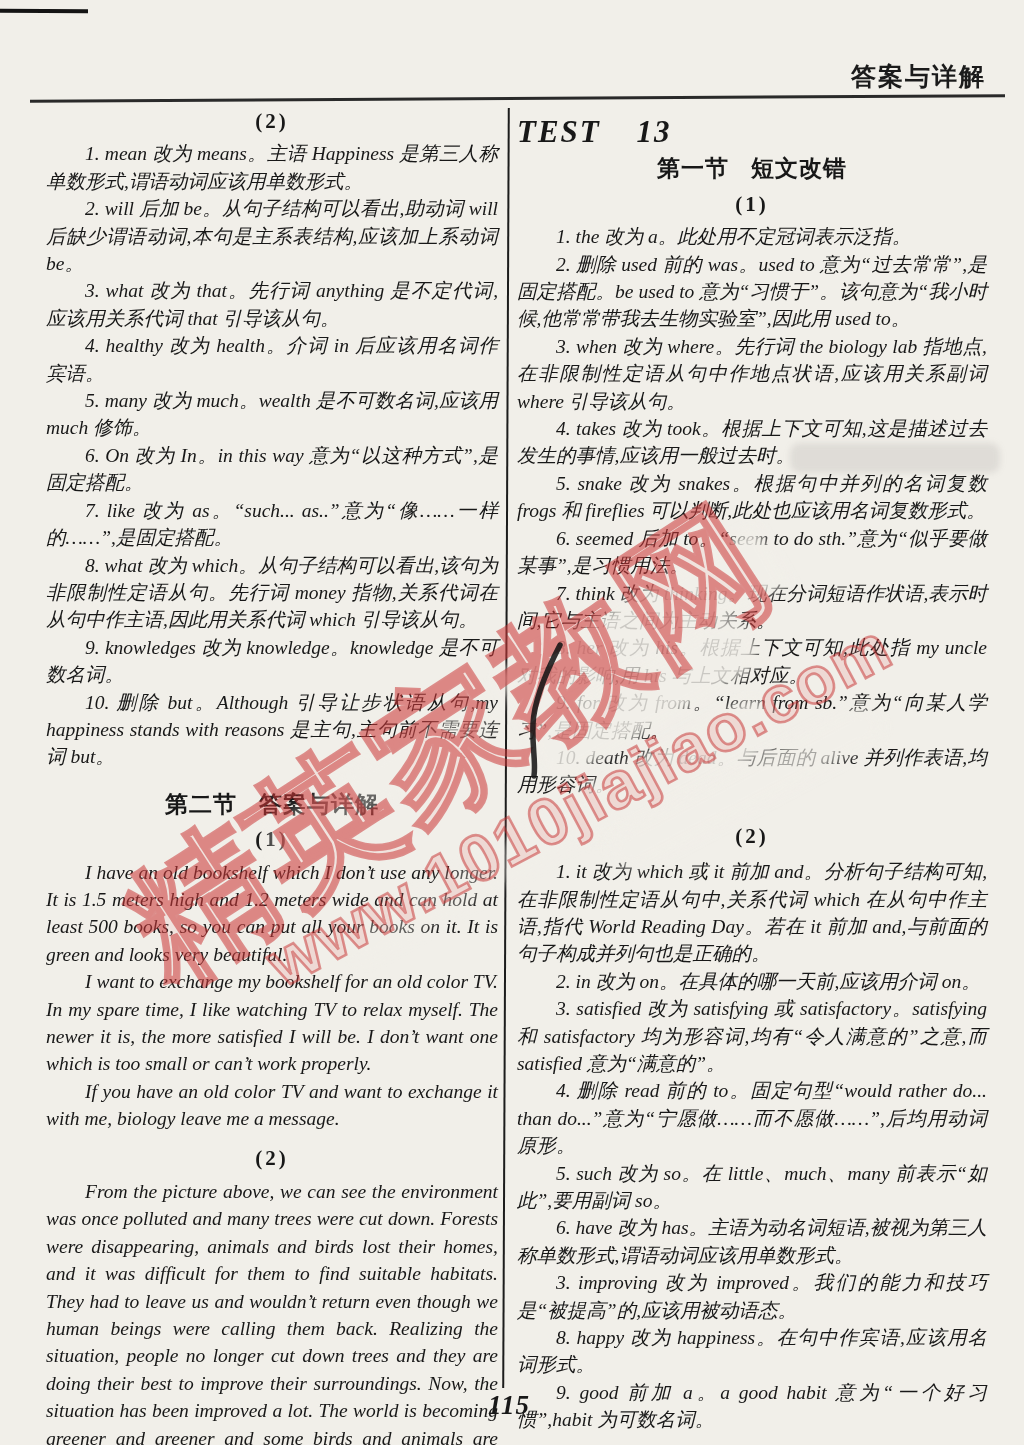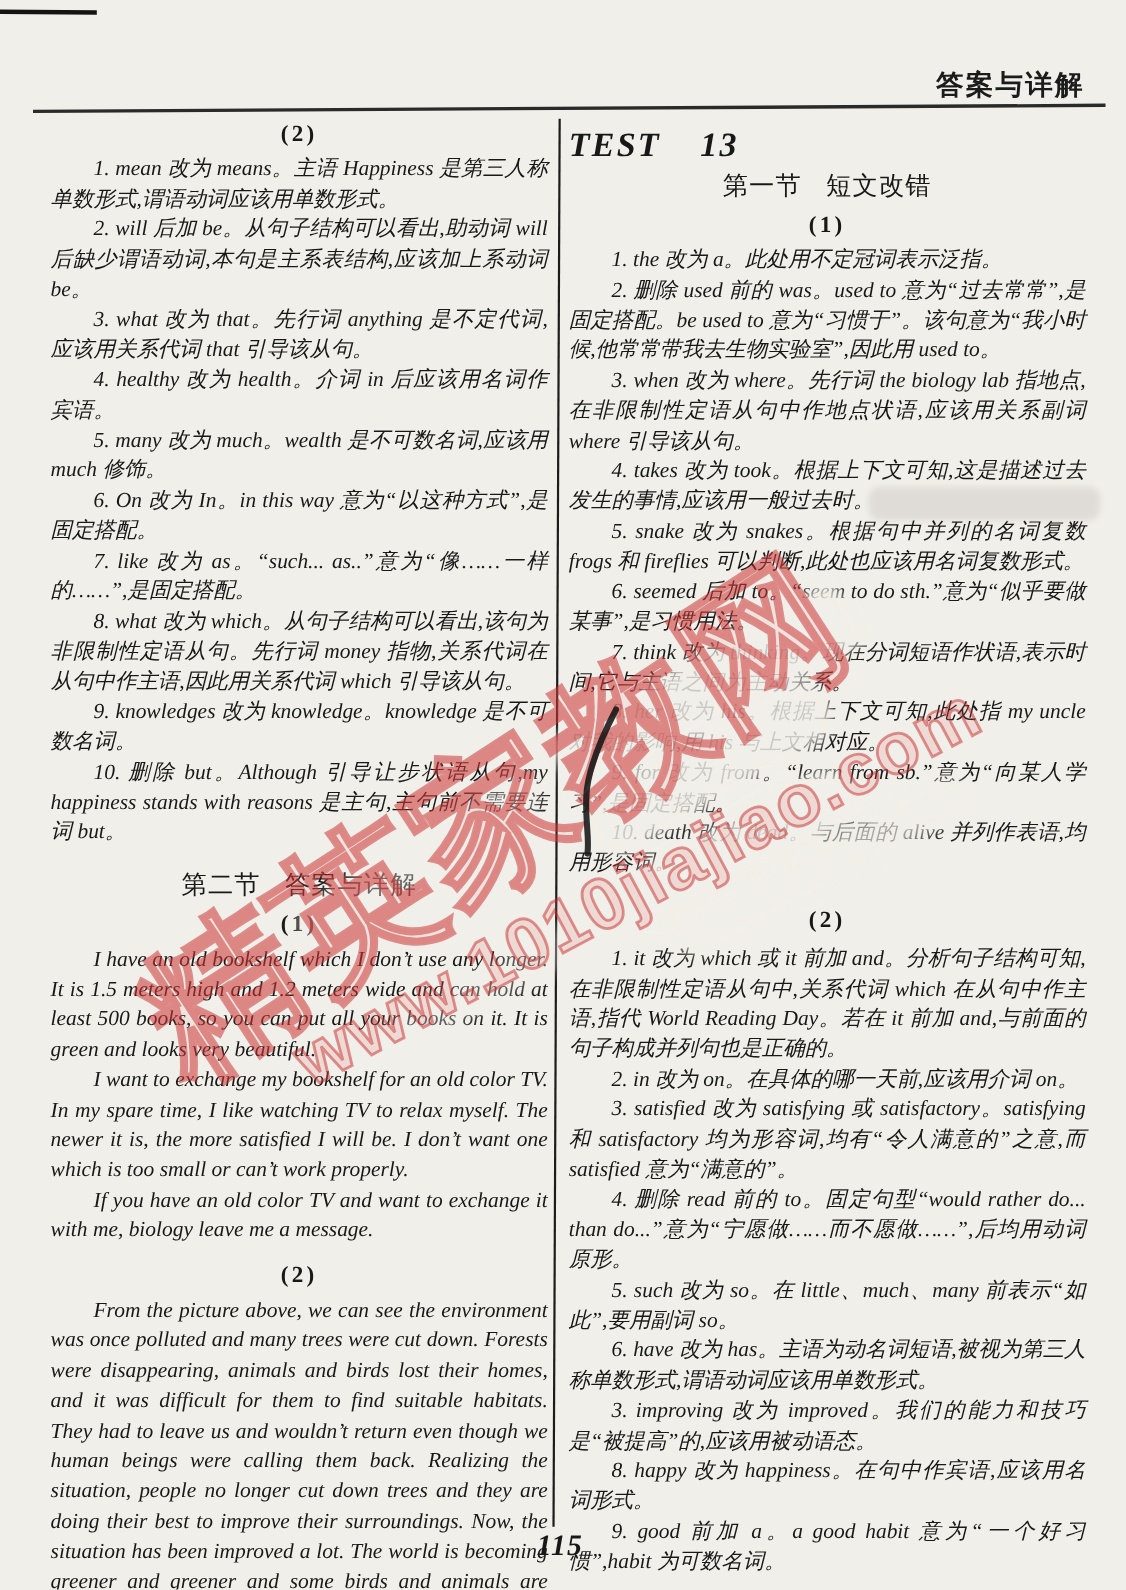--- a/index.html
+++ b/index.html
@@ -15,21 +15,21 @@
   .header-rule{position:absolute;left:30px;top:97px;width:975px;height:2.6px;background:#2a2a2a;transform:rotate(-.33deg);}
   .col-divider{position:absolute;left:505px;top:108px;width:2.4px;height:1280px;background:#1c1c1c;transform:rotate(.25deg);}
 
   .col{position:absolute;font-size:19.5px;line-height:27.4px;text-align:justify;}
   .col p{margin:0;text-indent:2em;font-style:italic;}
   .lcol{left:46px;top:104px;width:452px;}
   .rcol{left:517px;top:112px;width:470px;}
 
   .sub-head{font-weight:bold;text-align:center;text-indent:0 !important;
        font-size:21px;letter-spacing:3px;margin:4px 0 5px;}
-  .sec-head{font-family:"Liberation Sans","DejaVu Sans",sans-serif;font-weight:normal;text-align:center;
+  .sec-head{font-family:"Liberation Sans","DejaVu Sans",sans-serif;font-weight:bold;text-align:center;
        text-indent:0 !important;font-size:23px;letter-spacing:1px;margin:20px 0 8px;}
   .sec-head .gap{display:inline-block;width:22px;}
   .test-title{font-weight:bold;font-style:italic;text-align:left;text-indent:0 !important;
        font-size:31px;letter-spacing:2px;word-spacing:26px;margin:6px 0 10px;}
   .rcol .sub-head.second{margin:24px 0 8px;}
   .lcol .sub-head.second{margin:12px 0 6px;}
 
   .page-number{position:absolute;left:488px;top:1390px;font-size:27px;font-weight:bold;font-style:italic;letter-spacing:1px;text-align:right;}
 
   

